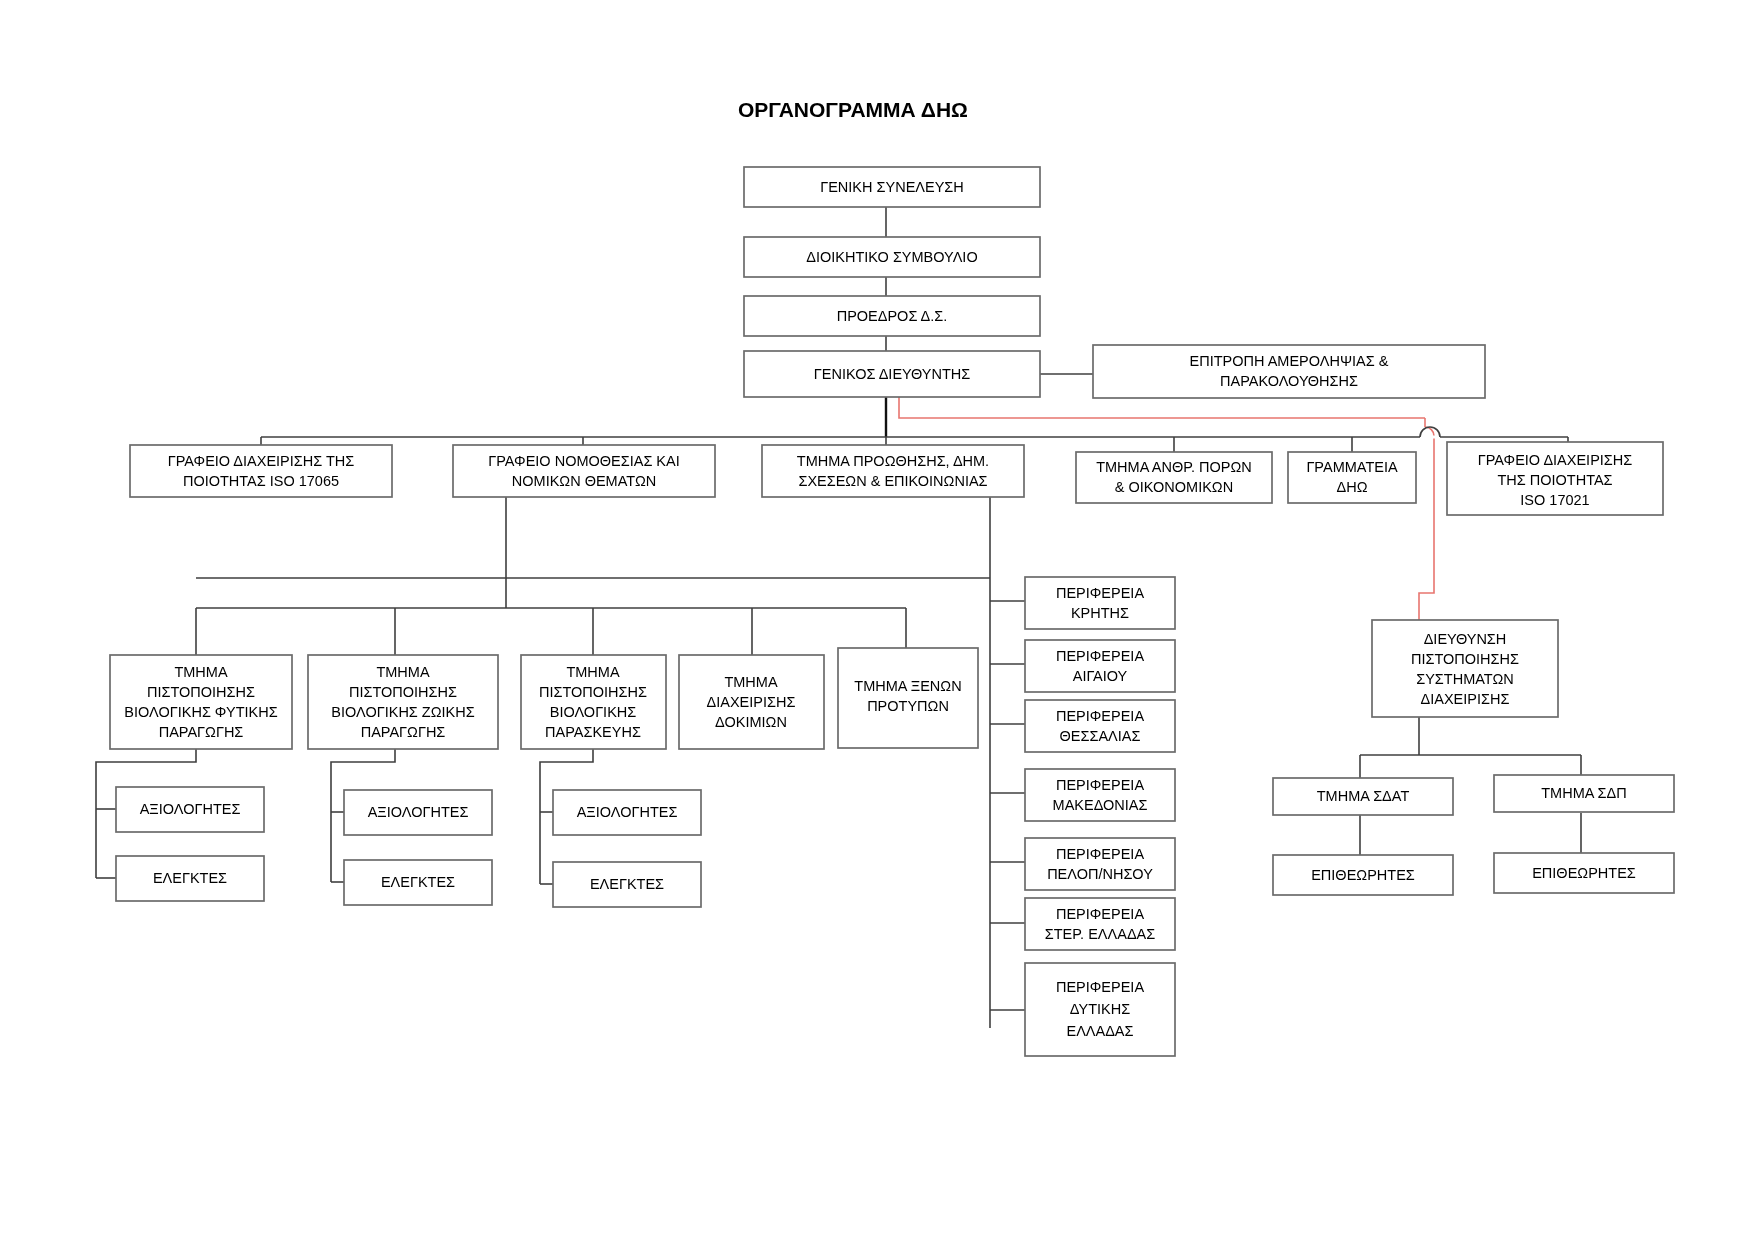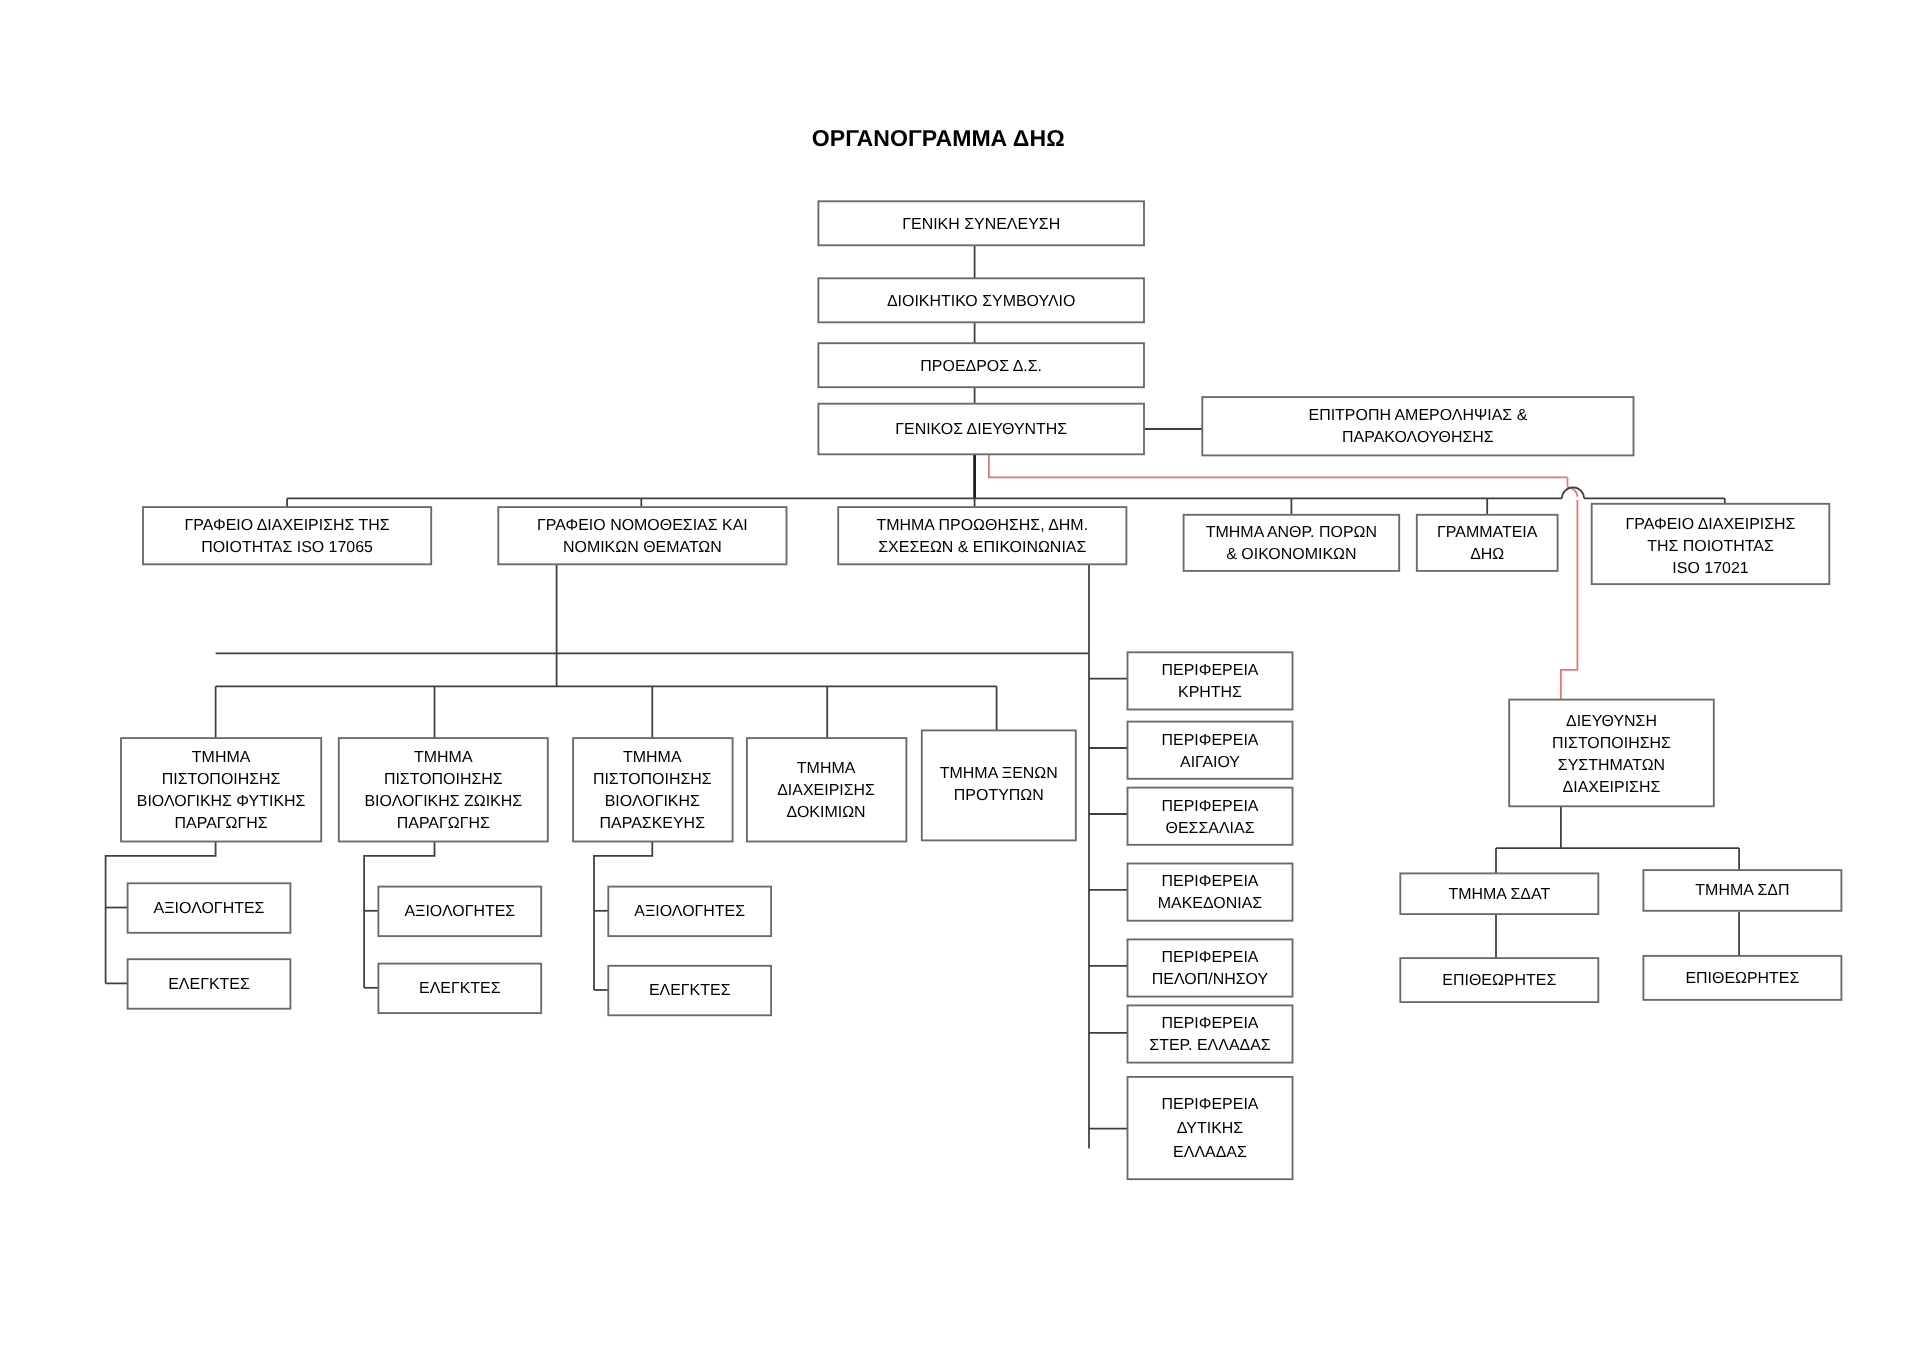--- a/index.html
+++ b/index.html
@@ -1,20 +1,20 @@
 <!DOCTYPE html>
 <html><head>
 <meta charset="utf-8">
 <style>
   html,body{margin:0;padding:0;background:#ffffff;}
   body{
     font-family:"Liberation Sans","DejaVu Sans",sans-serif;
     width:1754px;height:1240px;overflow:hidden;position:relative;
   }
-  #chart-root{position:absolute;left:0;top:16px;width:1754px;height:964px;}
+  #chart-root{position:absolute;left:0;top:0;width:1754px;height:964px;}
   svg{display:block;}
   .lnk{fill:none;stroke:#3f3f3f;stroke-width:1.6;}
   .lnk-red{fill:none;stroke:#e8756f;stroke-width:1.6;}
   .lnk-thick{fill:none;stroke:#111;stroke-width:2.4;}
   .bx{fill:#ffffff;stroke:#6b6b6b;stroke-width:1.7;}
   .bx-txt{
     font-family:"Liberation Sans","DejaVu Sans",sans-serif;
     font-size:14.5px;fill:#000;text-anchor:middle;
     dominant-baseline:middle;
   }

